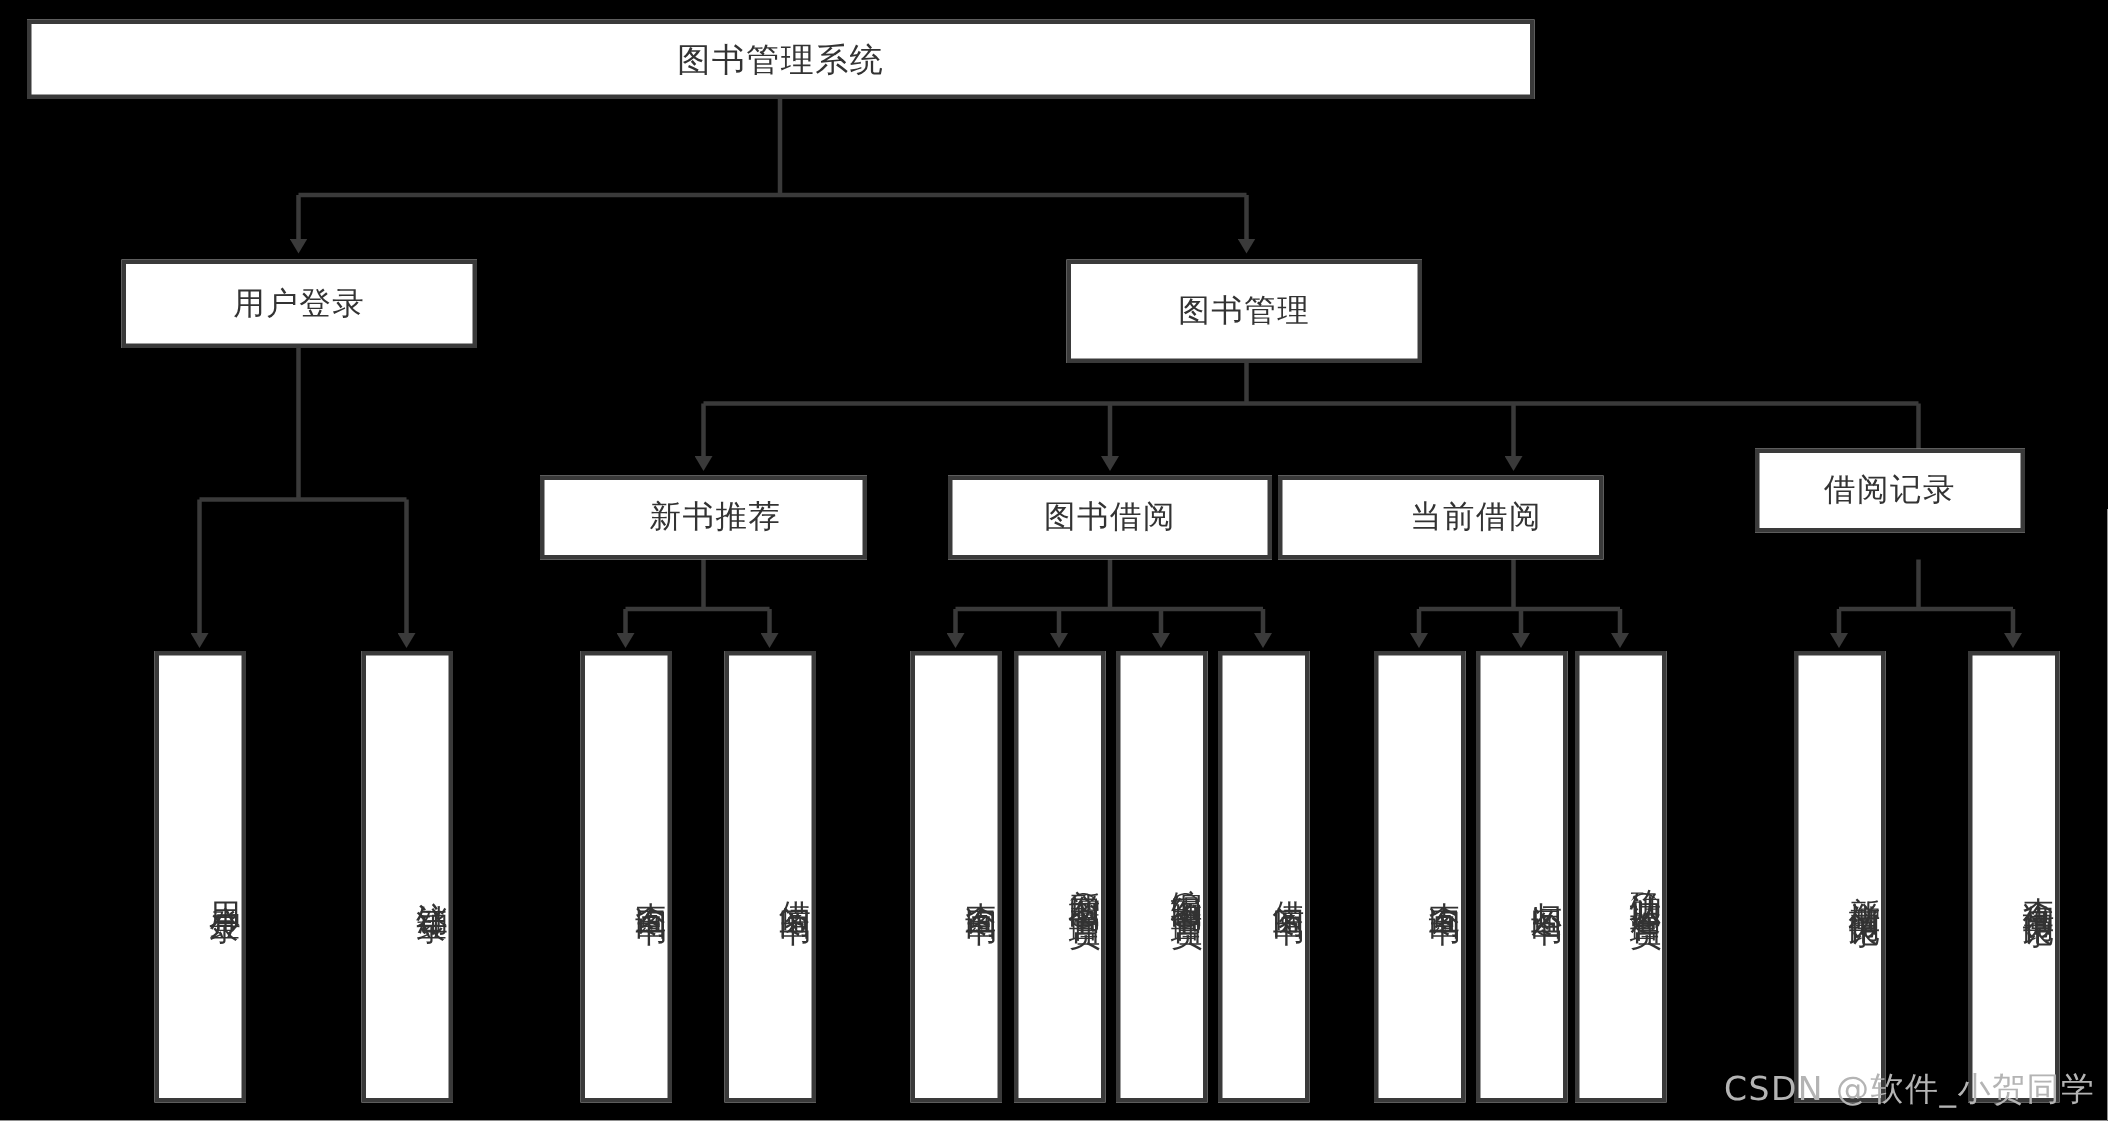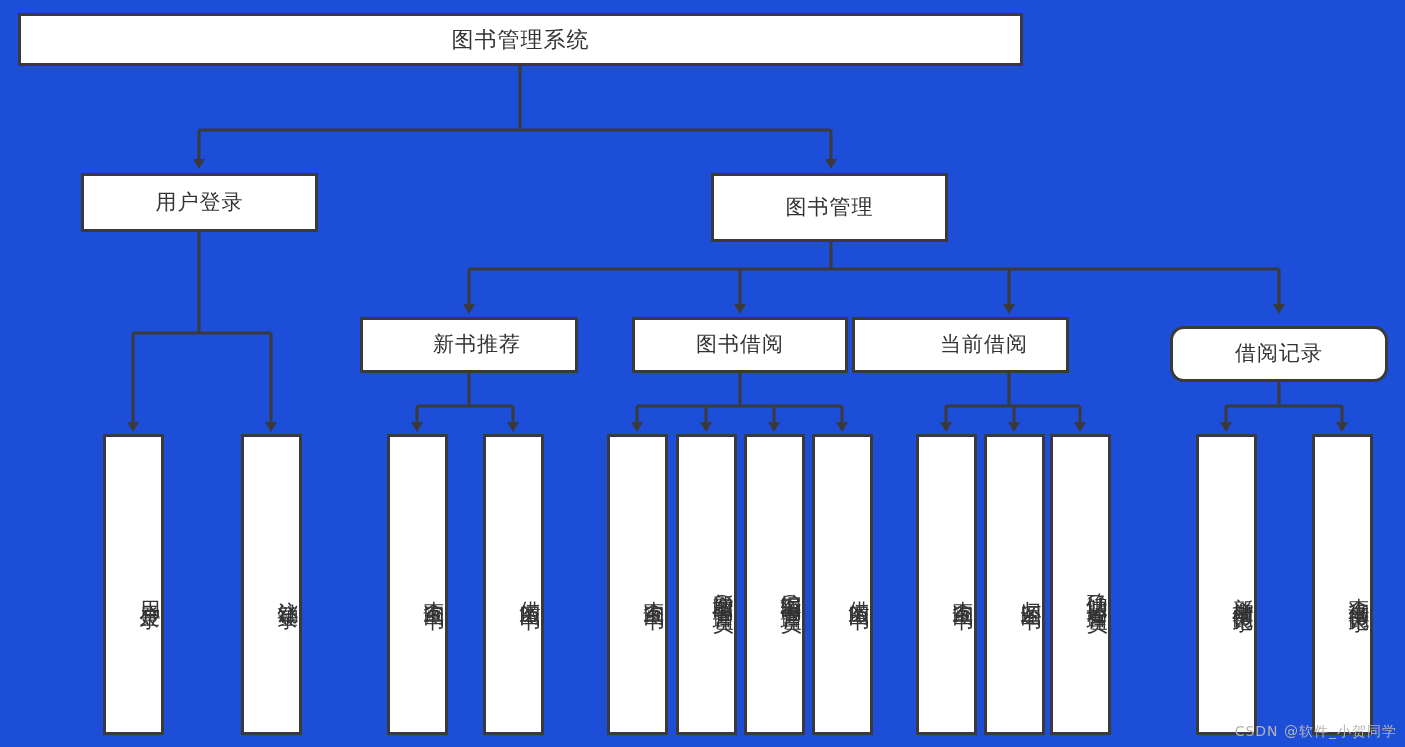--- a/index.html
+++ b/index.html
@@ -5,21 +5,21 @@
 <style>
   html, body {
     margin: 0;
     padding: 0;
     background: #ffffff;
   }
   #canvas {
     position: relative;
     width: 1405px;
     height: 747px;
-    background: #1d4ed8;
+    background: #000000;
     overflow: hidden;
     font-family: "DejaVu Sans", "Liberation Sans", sans-serif;
   }
   .node {
     position: absolute;
     box-sizing: border-box;
     background: #ffffff;
     border: 3px solid #3a3a3a;
     display: flex;
     align-items: center;
@@ -55,21 +55,21 @@
     left: 0;
     top: 0;
     width: 1405px;
     height: 747px;
     pointer-events: none;
   }
   .watermark {
     position: absolute;
     right: 8px;
     bottom: 6px;
-    font-size: 14px;
+    font-size: 22px;
     color: #b4b4b4;
     letter-spacing: 1px;
     font-family: "DejaVu Sans", "Liberation Sans", sans-serif;
     white-space: nowrap;
   }
 </style>
 </head>
 <body>
 
 <div id="canvas">
@@ -137,21 +137,21 @@
 
   <div class="node horiz" style="left:360px; top:317px; width:218px; height:56px;padding-left:16px;">
     <span>新书推荐</span>
   </div>
   <div class="node horiz" style="left:632px; top:317px; width:216px; height:56px;">
     <span>图书借阅</span>
   </div>
   <div class="node horiz" style="left:852px; top:317px; width:217px; height:56px;padding-left:47px;">
     <span>当前借阅</span>
   </div>
-  <div class="node horiz" style="left:1170px; top:326px; width:218px; height:56px;border-radius:14px;">
+  <div class="node horiz" style="left:1170px; top:299px; width:180px; height:56px;">
     <span>借阅记录</span>
   </div>
 
   <div class="node vert" style="left:103px; top:434px; width:61px; height:301px;">
     <span class="vtext">用户登录</span>
   </div>
   <div class="node vert" style="left:241px; top:434px; width:61px; height:301px;">
     <span class="vtext">注销登录</span>
   </div>
 

